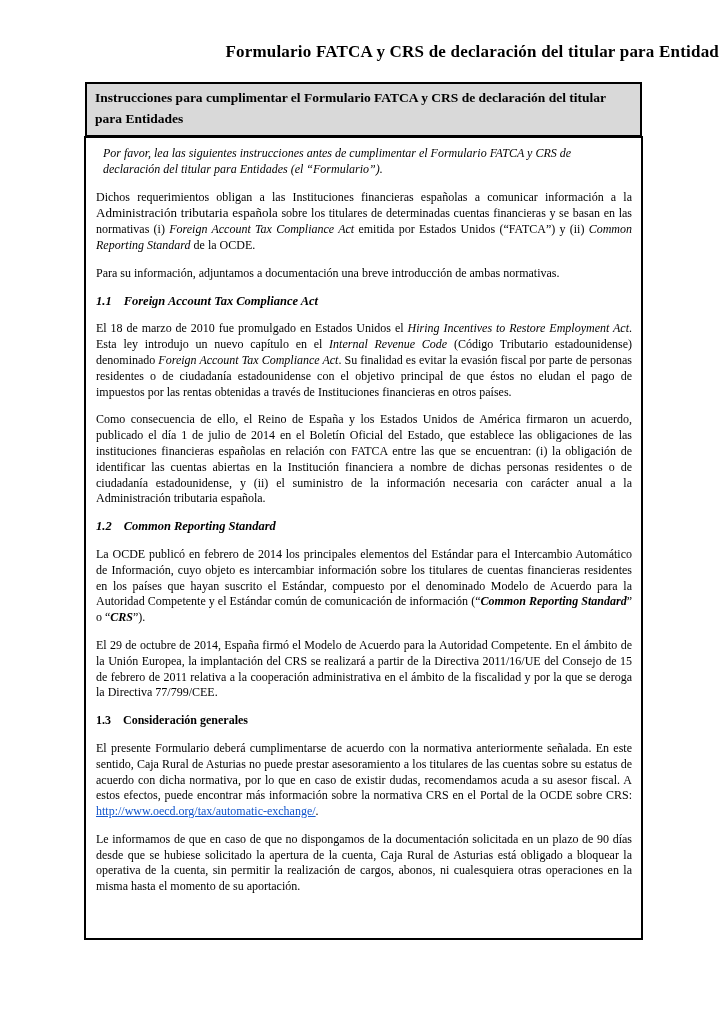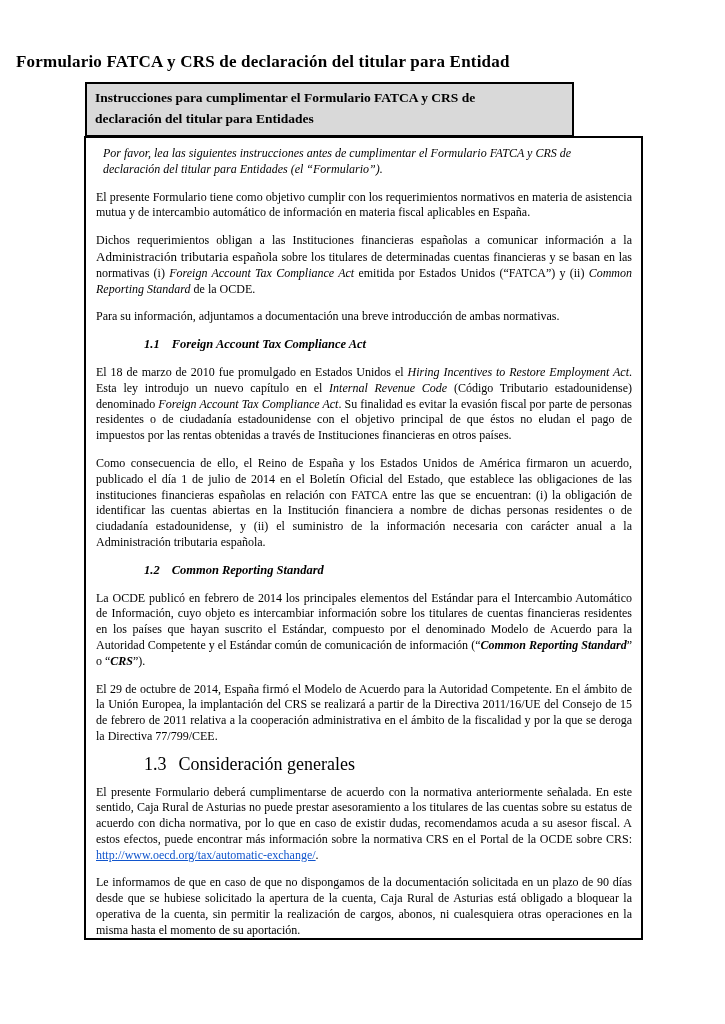--- a/index.html
+++ b/index.html
@@ -10,32 +10,32 @@
   .page {
     position: relative;
     width: 725px;
     height: 1024px;
     background: #ffffff;
     font-family: "Liberation Serif", serif;
     color: #000000;
     overflow: hidden;
   }
   .doc-title {
-    margin: 16px;
+    margin: 6px;
     padding-top: 36px;
-    text-align: left;
+    text-align: right;
     font-size: 17px;
     font-weight: bold;
     letter-spacing: 0.2px;
   }
   .header-box {
     position: absolute;
     left: 85px;
     top: 82px;
-    width: 489px;
+    width: 557px;
     box-sizing: border-box;
     border: 2px solid var(--border, #000);
     background: var(--header-bg, #d9d9d9);
     padding: 4px 28px 5px 8px;
     font-weight: bold;
     font-size: 13.5px;
     line-height: 1.55;
   }
   .body-box {
     position: absolute;
@@ -54,23 +54,23 @@
     font-size: 12px;
     line-height: 15.8px;
     text-align: justify;
   }
   .intro {
     font-style: italic;
     text-align: left;
     margin-left: 7px;
     margin-right: 26px;
   }
-  .heading { text-align: left; margin-left: 48px; }
+  .heading { text-align: left; }
   .hd-bi { font-weight: bold; font-style: italic; font-size: 12.5px; }
-  .hd-b  { font-weight: normal; font-size: 18px; }
+  .hd-b  { font-weight: bold; font-size: 12px; }
   .hnum  { margin-right: 12px; }
   .run-n  { }
   .run-i  { font-style: italic; }
   .run-b  { font-weight: normal; }
   .run-bi { font-weight: bold; font-style: italic; }
   .run-big { font-size: 13px; }
   a.run-link {
     color: var(--link, #1155cc);
     text-decoration: underline;
     cursor: pointer;
@@ -81,21 +81,20 @@
 
 <div class="page">
   <h1 class="doc-title">Formulario FATCA y CRS de declaración del titular para Entidad</h1>
 
   <div class="header-box">
     <span>Instrucciones para cumplimentar el Formulario FATCA y CRS de declaración del titular para Entidades</span>
   </div>
 
   <div class="body-box">
       <p class="block intro"><span class="run-i">Por favor, lea las siguientes instrucciones antes de cumplimentar el Formulario FATCA y CRS de declaración del titular para Entidades (el “Formulario”).</span></p>
-      <p class="block para"><span class="run-n">El presente Formulario tiene como objetivo cumplir con los requerimientos normativos en materia de asistencia mutua y de intercambio automático de información en materia fiscal aplicables en España.</span></p>
       <p class="block para"><span class="run-n">Dichos requerimientos obligan a las Instituciones financieras españolas a comunicar información a la </span><span class="run-big">Administración tributaria española</span><span class="run-n"> sobre los titulares de determinadas cuentas financieras y se basan en las normativas (i) </span><span class="run-i">Foreign Account Tax Compliance Act</span><span class="run-n"> emitida por Estados Unidos (“</span><span class="run-b">FATCA</span><span class="run-n">”) y (ii) </span><span class="run-i">Common Reporting Standard</span><span class="run-n"> de la OCDE.</span></p>
       <p class="block para"><span class="run-n">Para su información, adjuntamos a documentación una breve introducción de ambas normativas.</span></p>
       <p class="block heading hd-bi"><span class="hnum">1.1</span><span>Foreign Account Tax Compliance Act</span></p>
       <p class="block para"><span class="run-n">El 18 de marzo de 2010 fue promulgado en Estados Unidos el </span><span class="run-i">Hiring Incentives to Restore Employment Act</span><span class="run-n">. Esta ley introdujo un nuevo capítulo en el </span><span class="run-i">Internal Revenue Code</span><span class="run-n"> (Código Tributario estadounidense) denominado </span><span class="run-i">Foreign Account Tax Compliance Act</span><span class="run-n">. Su finalidad es evitar la evasión fiscal por parte de personas residentes o de ciudadanía estadounidense con el objetivo principal de que éstos no eludan el pago de impuestos por las rentas obtenidas a través de Instituciones financieras en otros países.</span></p>
       <p class="block para"><span class="run-n">Como consecuencia de ello, el Reino de España y los Estados Unidos de América firmaron un acuerdo, publicado el día 1 de julio de 2014 en el Boletín Oficial del Estado, que establece las obligaciones de las instituciones financieras españolas en relación con FATCA entre las que se encuentran: (i) la obligación de identificar las cuentas abiertas en la Institución financiera a nombre de dichas personas residentes o de ciudadanía estadounidense, y (ii) el suministro de la información necesaria con carácter anual a la Administración tributaria española.</span></p>
       <p class="block heading hd-bi"><span class="hnum">1.2</span><span>Common Reporting Standard</span></p>
       <p class="block para"><span class="run-n">La OCDE publicó en febrero de 2014 los principales elementos del Estándar para el Intercambio Automático de Información, cuyo objeto es intercambiar información sobre los titulares de cuentas financieras residentes en los países que hayan suscrito el Estándar, compuesto por el denominado Modelo de Acuerdo para la Autoridad Competente y el Estándar común de comunicación de información (“</span><span class="run-bi">Common Reporting Standard</span><span class="run-n">” o “</span><span class="run-bi">CRS</span><span class="run-n">”).</span></p>
       <p class="block para"><span class="run-n">El 29 de octubre de 2014, España firmó el Modelo de Acuerdo para la Autoridad Competente. En el ámbito de la Unión Europea, la implantación del CRS se realizará a partir de la Directiva 2011/16/UE del Consejo de 15 de febrero de 2011 relativa a la cooperación administrativa en el ámbito de la fiscalidad y por la que se deroga la Directiva 77/799/CEE.</span></p>
       <p class="block heading hd-b"><span class="hnum">1.3</span><span>Consideración generales</span></p>
       <p class="block para"><span class="run-n">El presente Formulario deberá cumplimentarse de acuerdo con la normativa anteriormente señalada. En este sentido, </span><span class="run-b">Caja Rural de Asturias</span><span class="run-n"> no puede prestar asesoramiento a los titulares de las cuentas sobre su estatus de acuerdo con dicha normativa, por lo que en caso de existir dudas, recomendamos acuda a su asesor fiscal. A estos efectos, puede encontrar más información sobre la normativa CRS en el Portal de la OCDE sobre CRS: </span><a class="run-link" href="#">http://www.oecd.org/tax/automatic-exchange/</a><span class="run-n">.</span></p>

